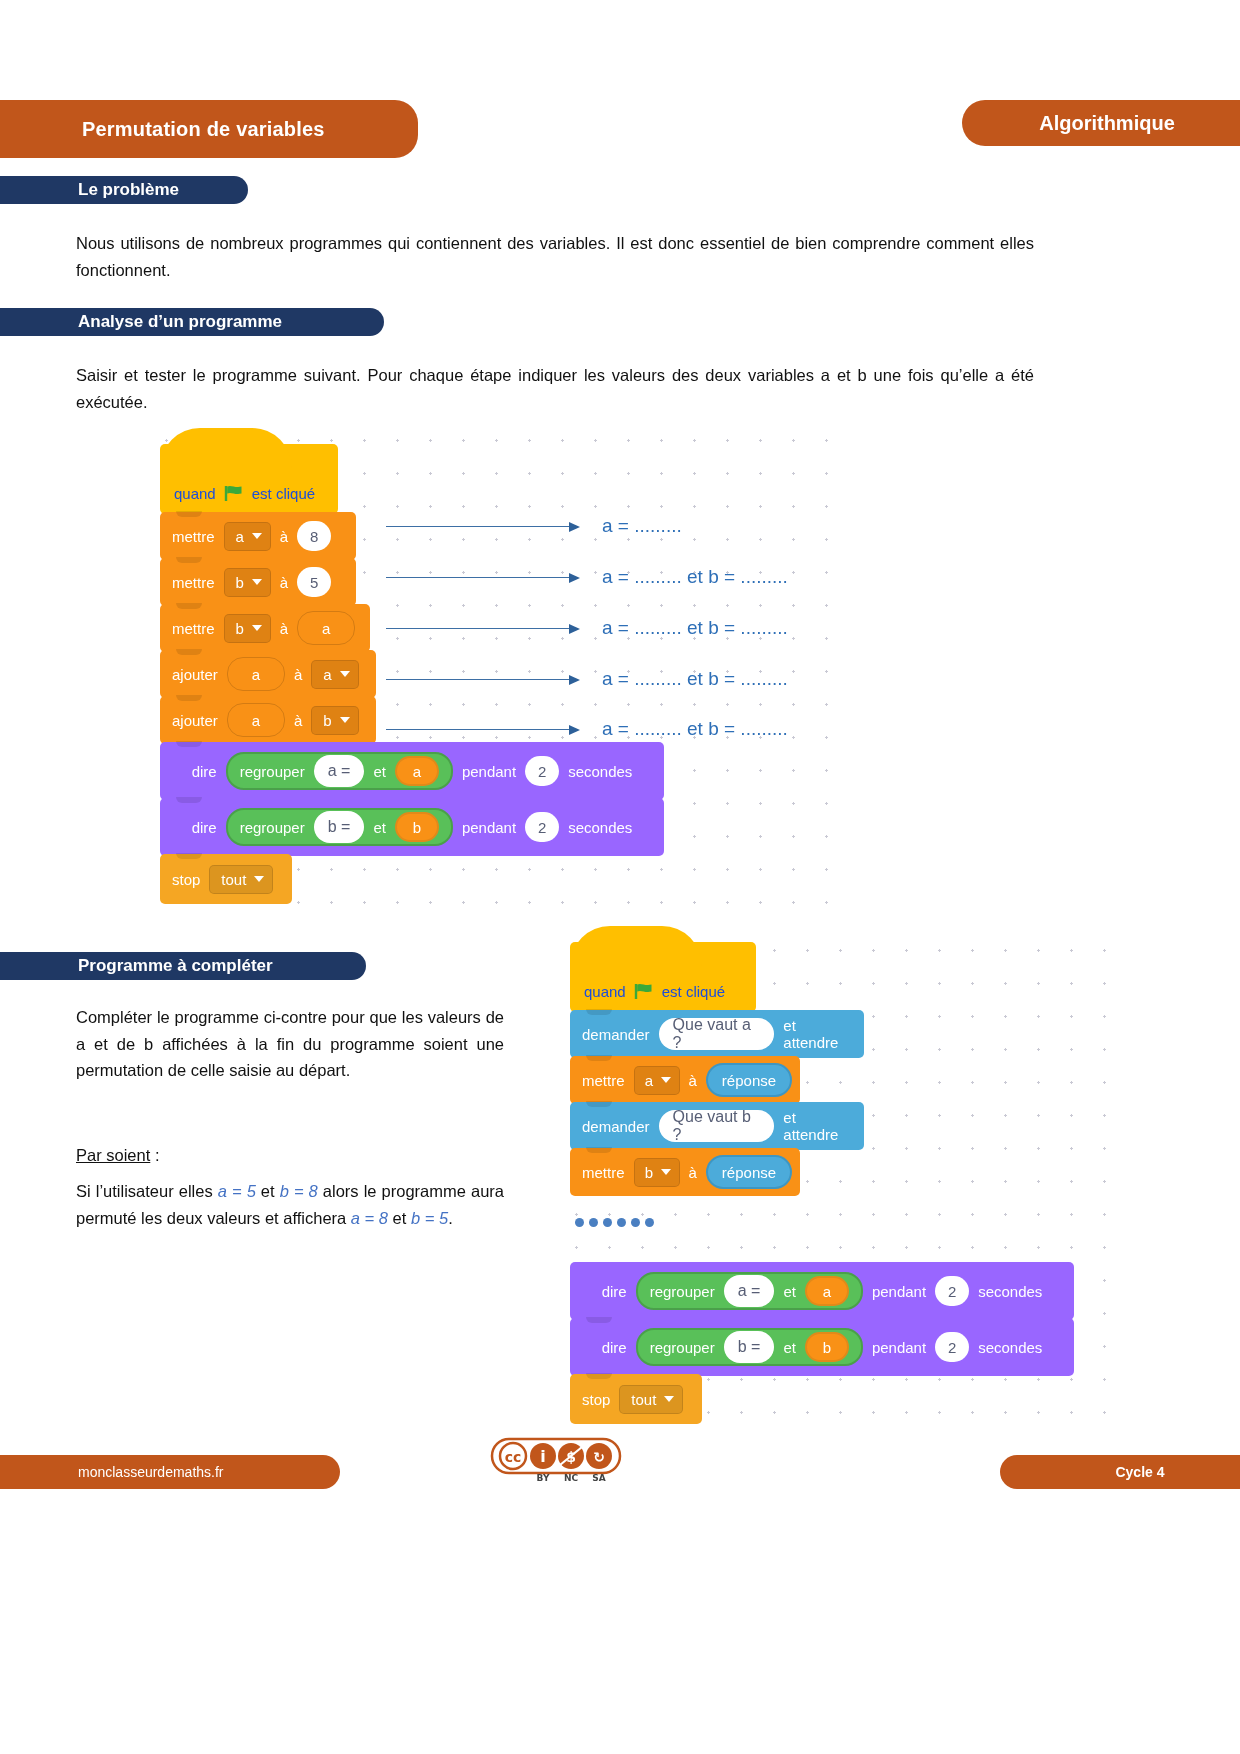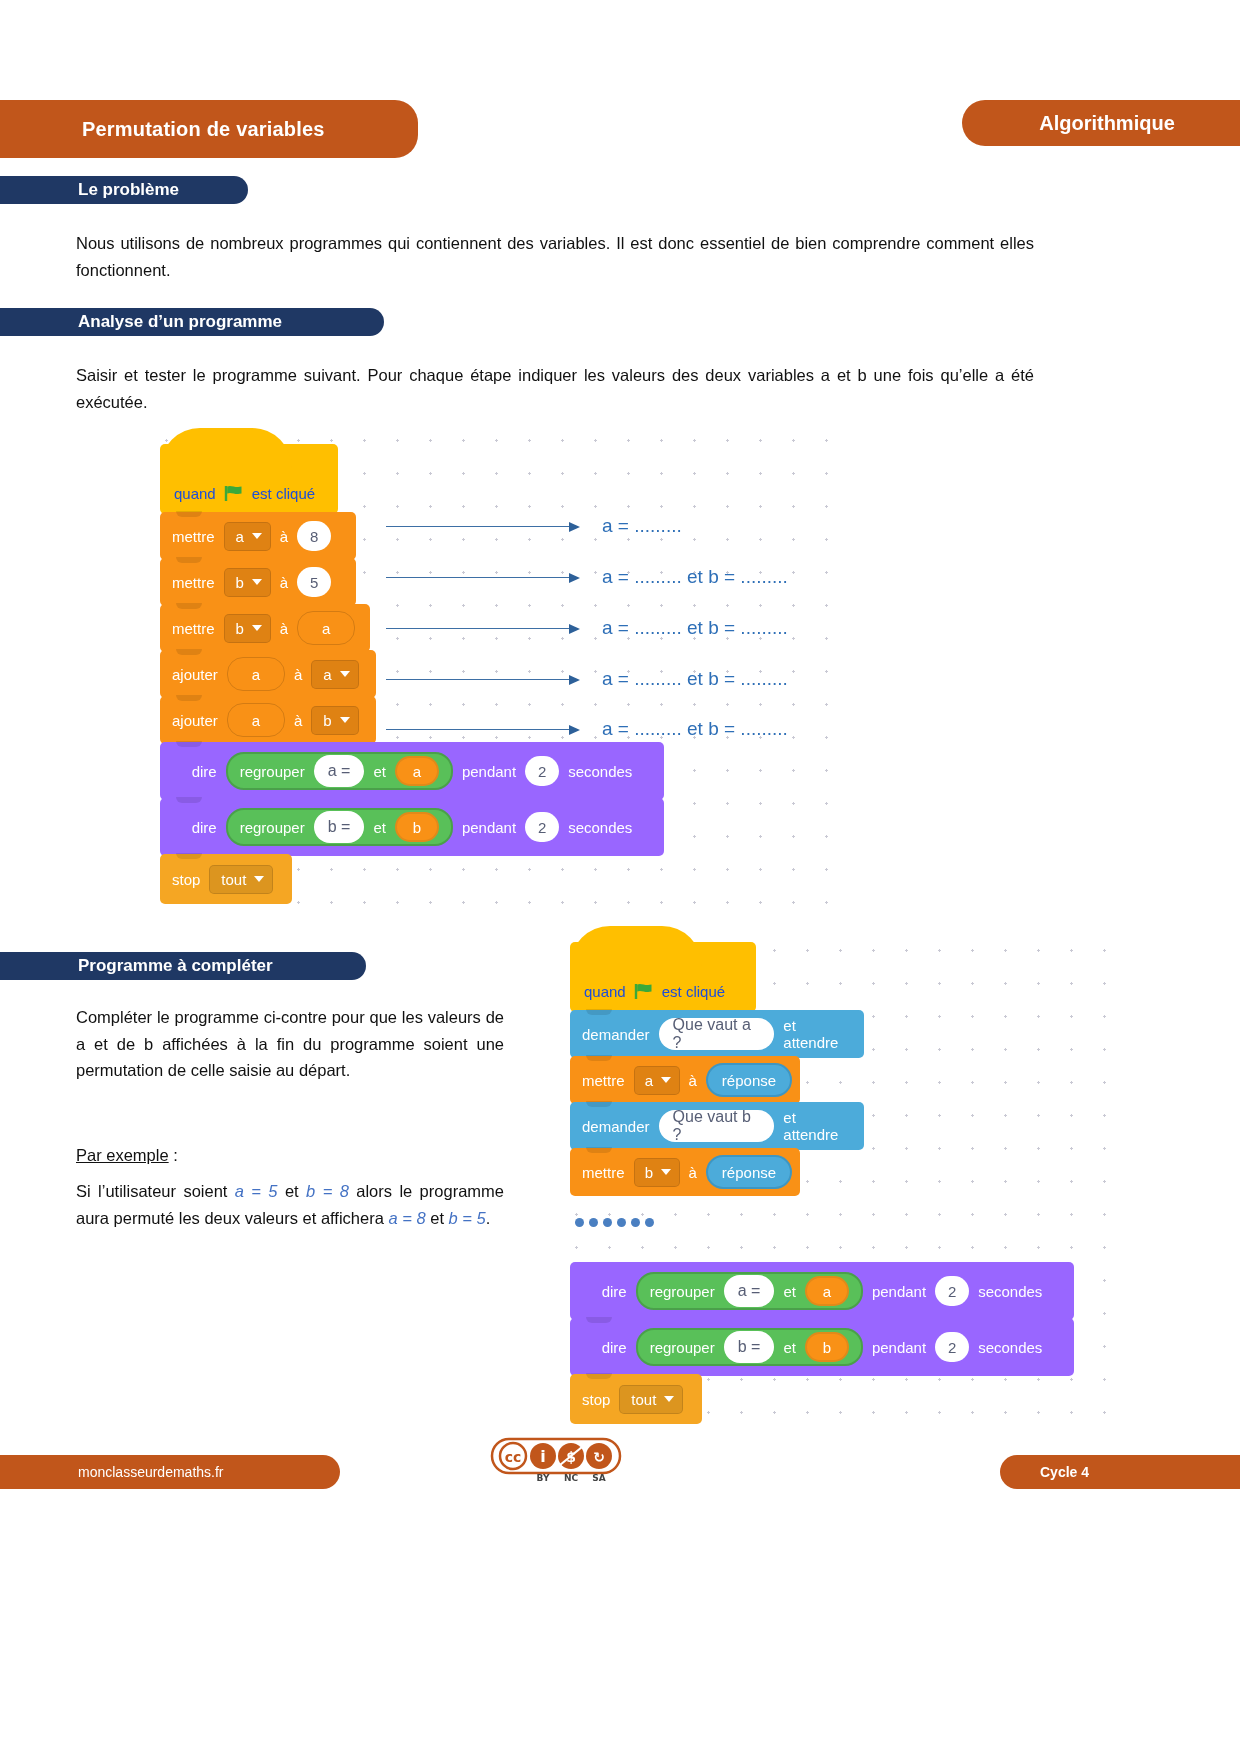--- a/index.html
+++ b/index.html
@@ -216,21 +216,21 @@
     position: absolute; left: 0; top: 1455px;
     height: 34px; width: 340px;
     background: #c1561b; border-radius: 0 17px 17px 0;
     display: flex; align-items: center;
   }
   .foot-left span { color: #fff; font-size: 14px; padding-left: 78px; }
   .foot-right {
     position: absolute; right: 0; top: 1455px;
     height: 34px; width: 240px;
     background: #c1561b; border-radius: 17px 0 0 17px;
-    display: flex; align-items: center; justify-content: flex-start;
+    display: flex; align-items: center; justify-content: center;
   }
   .foot-right span { color:#fff; font-size:14px; font-weight:bold; padding-left: 40px; }
   #cc-badge {
     position: absolute; left: 490px; top: 1437px;
     width: 132px; height: 46px;
   }
 </style>
 </head>
 <body>
 
@@ -372,24 +372,24 @@
   <div class="arrowline"></div>
   <div class="anstext">a = .........   et  b = .........</div>
 </div>
 
 <div class="banner" id="banner-complet">
   <span>Programme à compléter</span>
 </div>
 <div class="para" id="p-complet">Compléter le programme ci-contre pour que les valeurs de a et de b affichées à la fin du programme soient une permutation de celle saisie au départ.</div>
 
 <div class="para" id="p-exemple-lbl">
-  <span class="u">Par exemple</span><span> :</span>
+  <span class="u">Par soient</span><span> :</span>
 </div>
 <div class="para" id="p-exemple">
-  <span>Si l’utilisateur soient </span><span class="var">a = 5</span><span> et </span><span class="var">b = 8</span><span> alors le programme aura permuté les deux valeurs et affichera </span><span class="var">a = 8</span><span> et </span><span class="var">b = 5</span><span>.</span>
+  <span>Si l’utilisateur elles </span><span class="var">a = 5</span><span> et </span><span class="var">b = 8</span><span> alors le programme aura permuté les deux valeurs et affichera </span><span class="var">a = 8</span><span> et </span><span class="var">b = 5</span><span>.</span>
 </div>
 
 <div class="dotgrid" id="grid2"></div>
 
 <div class="scratch" id="prog2" style="left:570px; top:942px;">
 
   <div class="hat" style="width:186px;">
     <div class="hat-top"></div>
     <span class="lbl">quand</span>
     <span class="flag">

